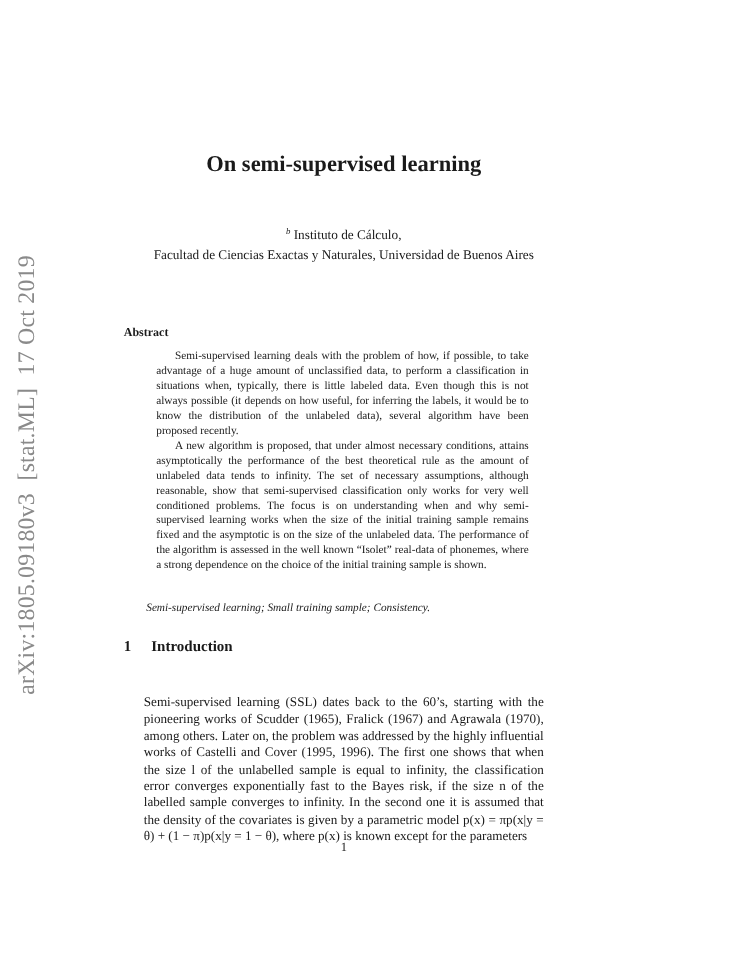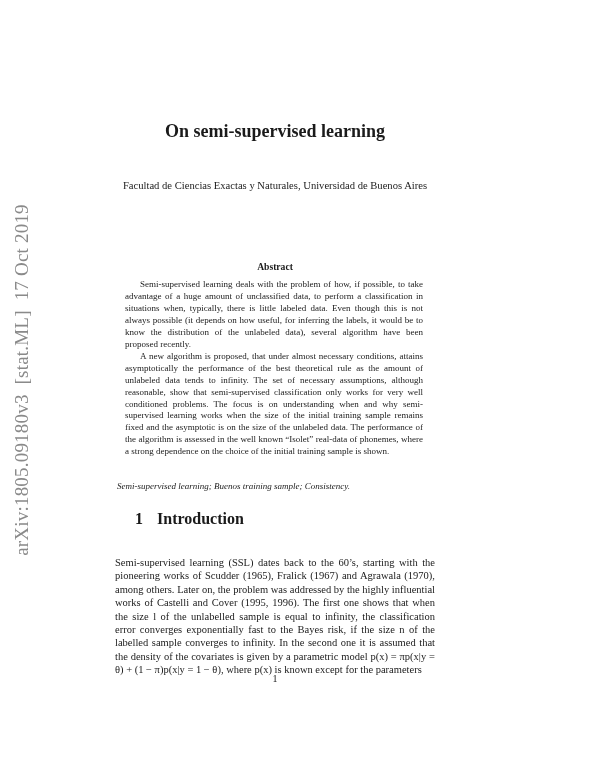--- a/index.html
+++ b/index.html
@@ -20,34 +20,34 @@
   .title {
     position: absolute; top: 121px; left: 0; width: 352px; text-align: center;
     font-weight: bold; font-size: 18px;
   }
   .authors {
     position: absolute; top: 178px; left: -20px; width: 392px; text-align: center;
     font-size: 10.6px; line-height: 15.6px;
   }
   .authors sup { font-size: 7px; font-style: italic; }
   .abstract-head {
-    position: absolute; top: 261px; left: 0; width: 352px; text-align: center;
+    position: absolute; top: 261px; left: 0; width: 352px; text-align: left;
     font-weight: bold; font-size: 9.6px;
   }
   .abstract {
     position: absolute; top: 279px; left: 26px; width: 298px;
     font-size: 9px; line-height: 11.95px; text-align: justify;
   }
   .abstract p { margin: 0; text-indent: 15px; }
   .keywords {
     position: absolute; top: 481px; left: 18px; width: 320px;
     font-size: 9px; font-style: italic;
   }
   .section {
-    position: absolute; top: 510px; left: 0; font-weight: bold; font-size: 16px; margin-left: 36px;
+    position: absolute; top: 510px; left: 0; font-weight: bold; font-size: 12px;
   }
   .section .num { display: inline-block; width: 22px; }
   .body-text {
     position: absolute; top: 540px; left: 0; width: 352px;
     font-size: 10.5px; line-height: 13.4px; text-align: justify;
   }
   .body-text p { margin: 16px; }
   .page-number {
     position: absolute; top: 673px; left: 0; width: 352px; text-align: center; font-size: 10px;
   }
@@ -58,30 +58,31 @@
 <div class="stamp">
   <div class="stamp-inner">
     <span>arXiv:1805.09180v3</span><span>[stat.ML]</span><span>17 Oct 2019</span>
   </div>
 </div>
 
 <div class="page">
   <div class="title">On semi-supervised learning</div>
 
   <div class="authors">
+    <div><sup>b</sup> <span>Instituto de Cálculo,</span></div>
     <div><span>Facultad de Ciencias Exactas y Naturales, Universidad de Buenos Aires</span></div>
   </div>
 
   <div class="abstract-head">Abstract</div>
   <div class="abstract">
     <p>Semi-supervised learning deals with the problem of how, if possible, to take advantage of a huge amount of unclassified data, to perform a classification in situations when, typically, there is little labeled data. Even though this is not always possible (it depends on how useful, for inferring the labels, it would be to know the distribution of the unlabeled data), several algorithm have been proposed recently.</p>
     <p>A new algorithm is proposed, that under almost necessary conditions, attains asymptotically the performance of the best theoretical rule as the amount of unlabeled data tends to infinity. The set of necessary assumptions, although reasonable, show that semi-supervised classification only works for very well conditioned problems. The focus is on understanding when and why semi-supervised learning works when the size of the initial training sample remains fixed and the asymptotic is on the size of the unlabeled data. The performance of the algorithm is assessed in the well known “Isolet” real-data of phonemes, where a strong dependence on the choice of the initial training sample is shown.</p>
   </div>
 
-  <div class="keywords">Semi-supervised learning; Buenos training sample; Consistency.</div>
+  <div class="keywords">Semi-supervised learning; Small training sample; Consistency.</div>
 
   <div class="section">
     <span class="num">1</span><span>Introduction</span>
   </div>
 
   <div class="body-text">
     <p>Semi-supervised learning (SSL) dates back to the 60’s, starting with the pioneering works of Scudder (1965), Fralick (1967) and Agrawala (1970), among others. Later on, the problem was addressed by the highly influential works of Castelli and Cover (1995, 1996). The first one shows that when the size l of the unlabelled sample is equal to infinity, the classification error converges exponentially fast to the Bayes risk, if the size n of the labelled sample converges to infinity. In the second one it is assumed that the density of the covariates is given by a parametric model p(x) = πp(x|y = θ) + (1 − π)p(x|y = 1 − θ), where p(x) is known except for the parameters</p>
   </div>
 
   <div class="page-number">1</div>

